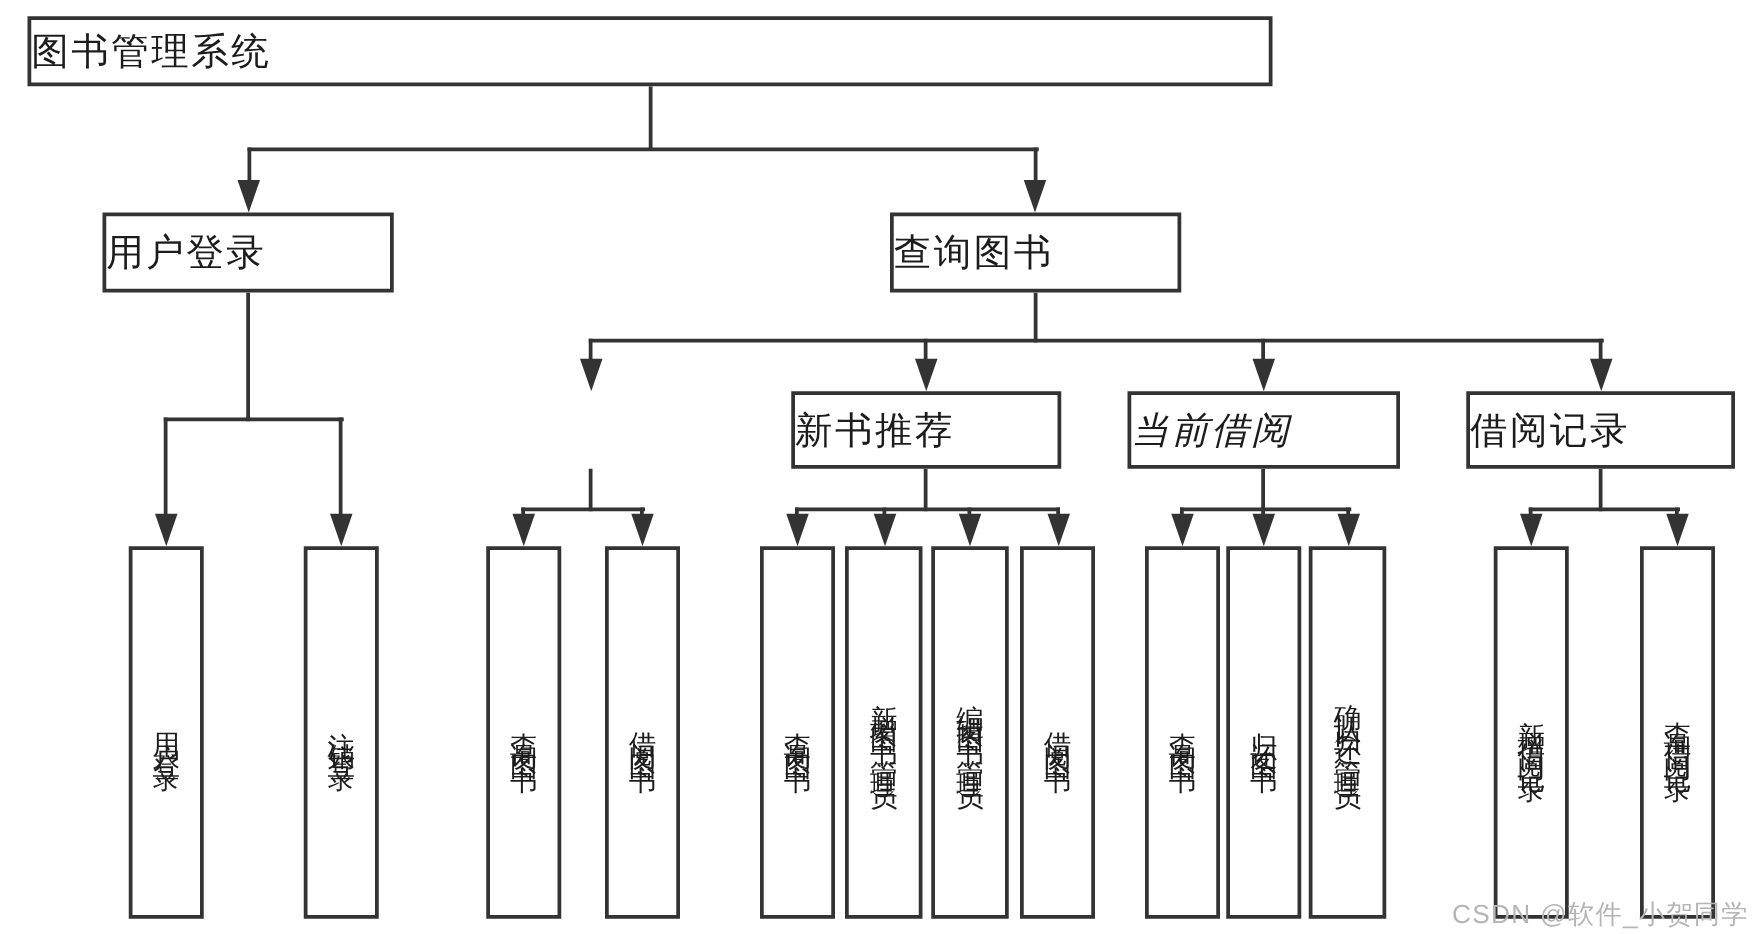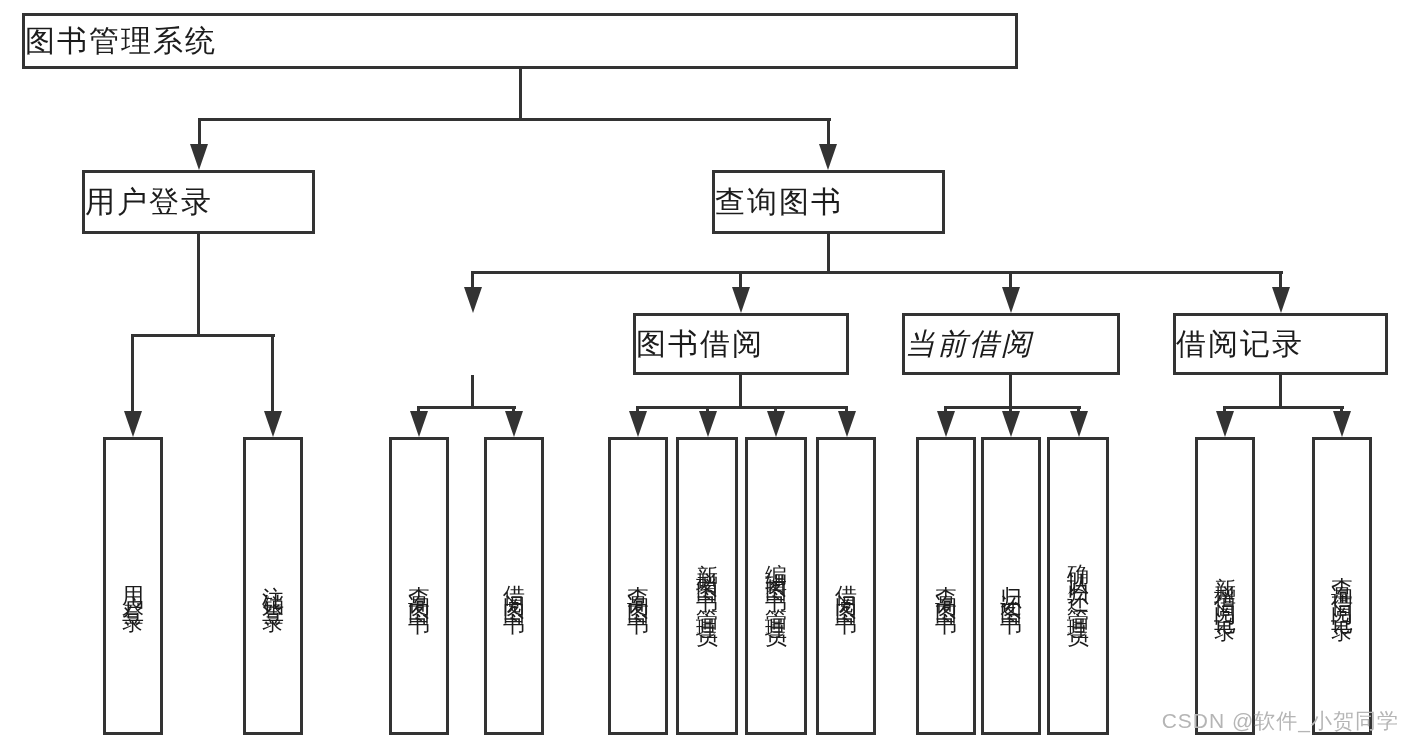--- a/index.html
+++ b/index.html
@@ -58,21 +58,21 @@
     position: absolute;
     width: 0; height: 0;
     border-left: 9px solid transparent;
     border-right: 9px solid transparent;
     border-top: 26px solid var(--line);
     z-index: 1;
   }
   .watermark {
     position: absolute;
     right: 6px;
-    bottom: 12px;
+    bottom: 2px;
     font-size: 21px;
     letter-spacing: 1px;
     color: var(--watermark);
     z-index: 5;
     white-space: nowrap;
   }
 </style>
 </head>
 <body>
 
@@ -108,21 +108,21 @@
   <div class="vline" style="left:471px; top:271px; height:22px;"></div>
   <div class="arrowhead" style="left:464px; top:287px;"></div>
   <div class="vline" style="left:739px; top:271px; height:22px;"></div>
   <div class="arrowhead" style="left:732px; top:287px;"></div>
   <div class="vline" style="left:1009px; top:271px; height:22px;"></div>
   <div class="arrowhead" style="left:1002px; top:287px;"></div>
   <div class="vline" style="left:1279px; top:271px; height:22px;"></div>
   <div class="arrowhead" style="left:1272px; top:287px;"></div>
 
   <div class="hbox" style="left:633px; top:313px; width:216px; height:62px;">
-    <span>图书借阅</span>
+    <span>新书推荐</span>
   </div>
   <div class="hbox" style="left:902px; top:313px; width:218px; height:62px;font-style:italic;">
     <span>当前借阅</span>
   </div>
   <div class="hbox" style="left:1173px; top:313px; width:215px; height:62px;">
     <span>借阅记录</span>
   </div>
 
   <div class="vline" style="left:471px; top:375px; height:34px;"></div>
   <div class="hline" style="left:417px; top:406px; width:99px;"></div>

